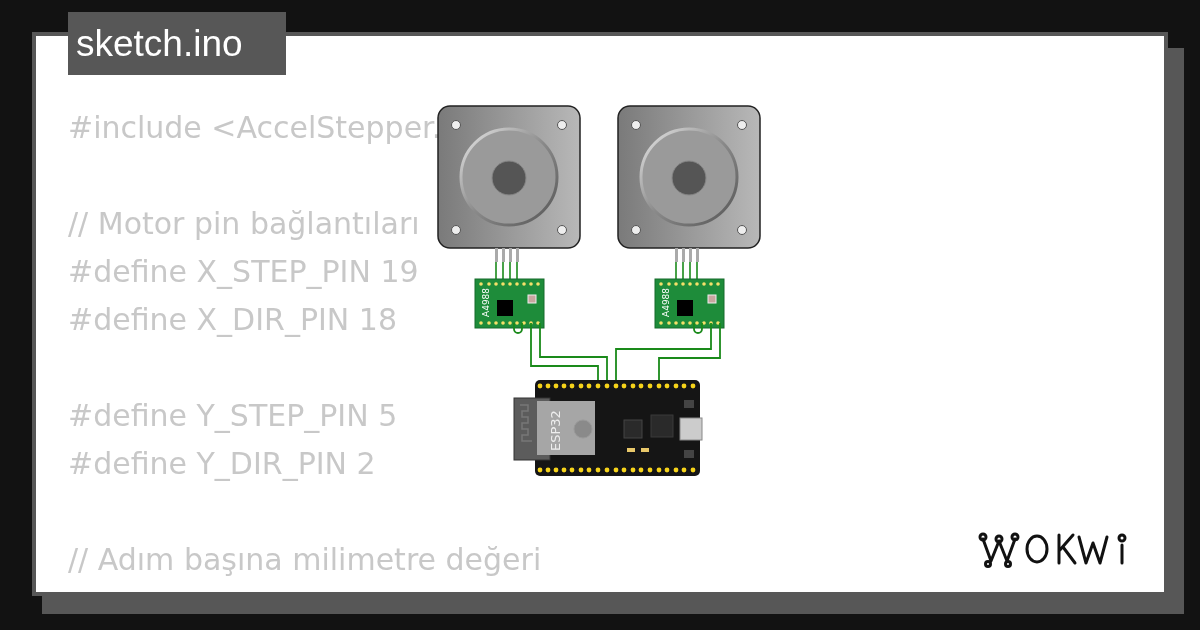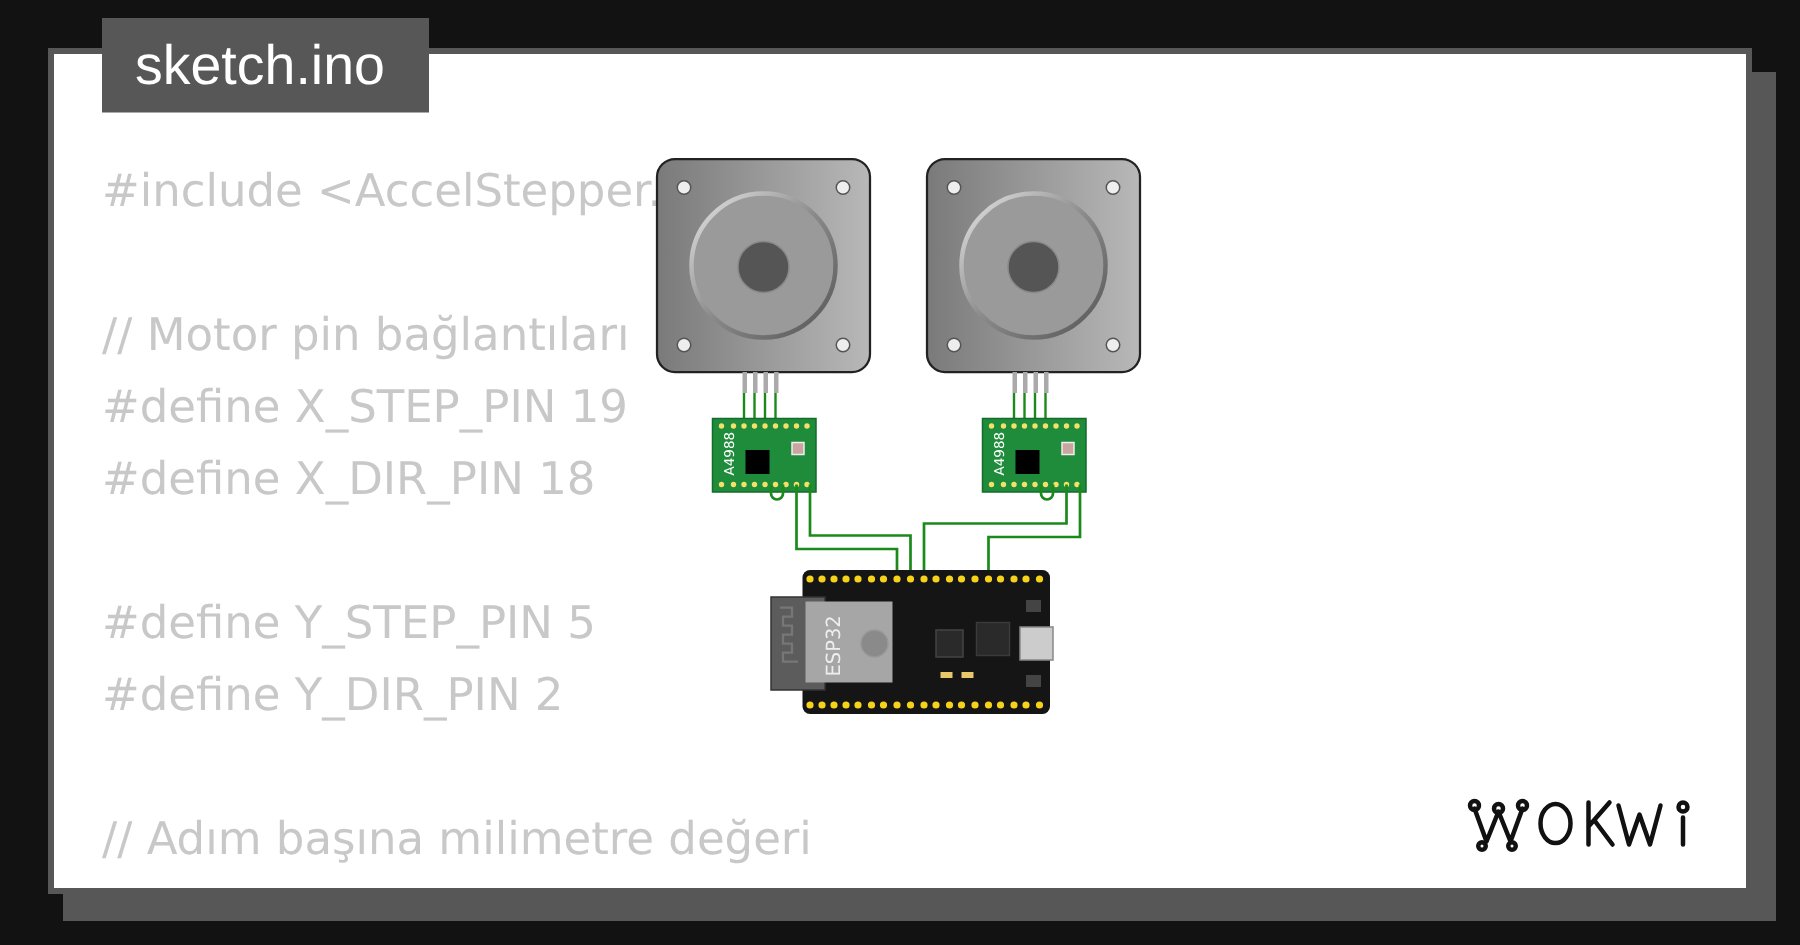--- a/index.html
+++ b/index.html
@@ -23,21 +23,21 @@
       position: absolute; left: 4px; top: 4px;
       width: 1128px; height: 556px;
       background: #ffffff; overflow: hidden;
     }
     .file-tab {
       position: absolute; left: 68px; top: 12px;
       height: 63px; width: 218px;
       background: #575757; color: #ffffff;
       font-family: "Liberation Sans", sans-serif;
       font-size: 37px; line-height: 63px;
-      padding-left: 22px; box-sizing: border-box;
+      padding-left: 8px; box-sizing: border-box;
       z-index: 5;
     }
     .code {
       position: absolute; left: 32px; top: 68px;
       color: #c8c8c8;
       font-family: "DejaVu Sans", sans-serif;
       font-size: 30px; line-height: 48px;
       white-space: pre; margin: 0;
     }
     .code-line { height: 48px; display: block; }

